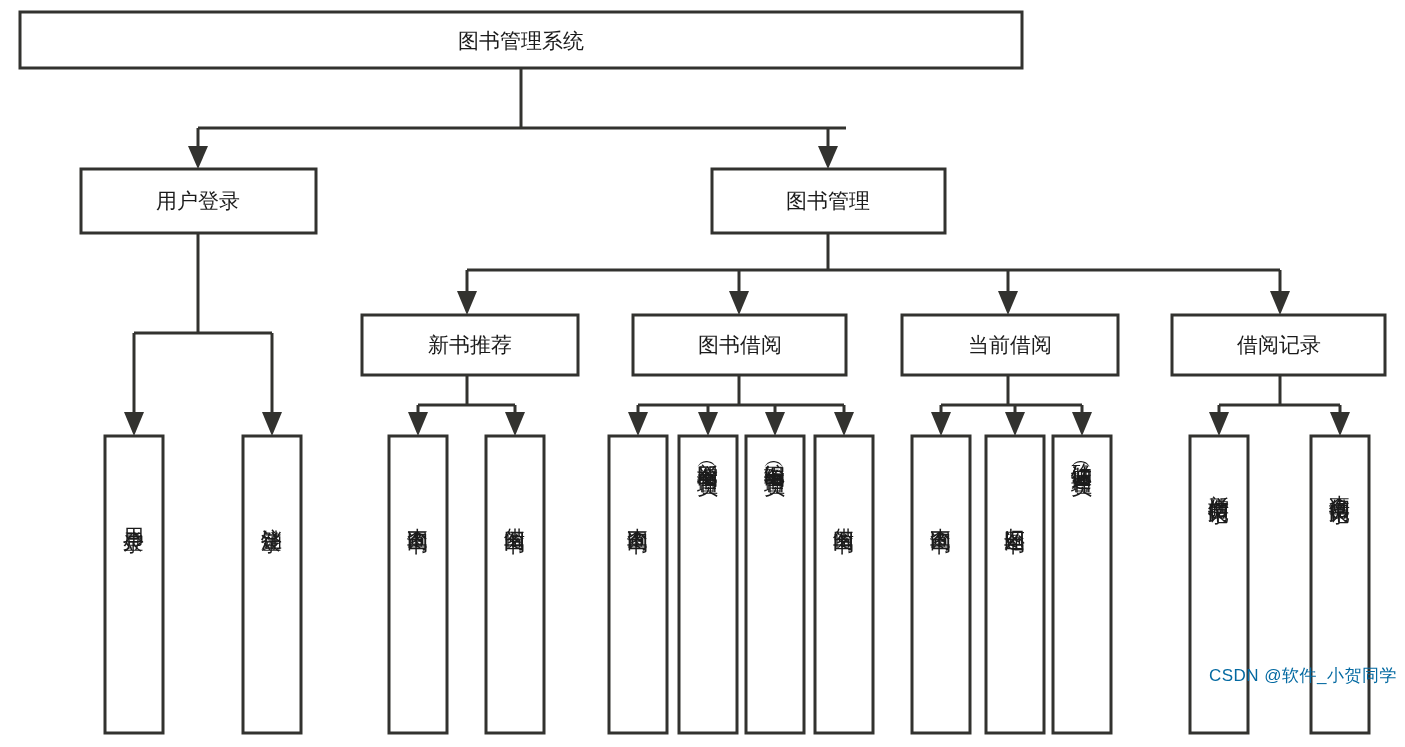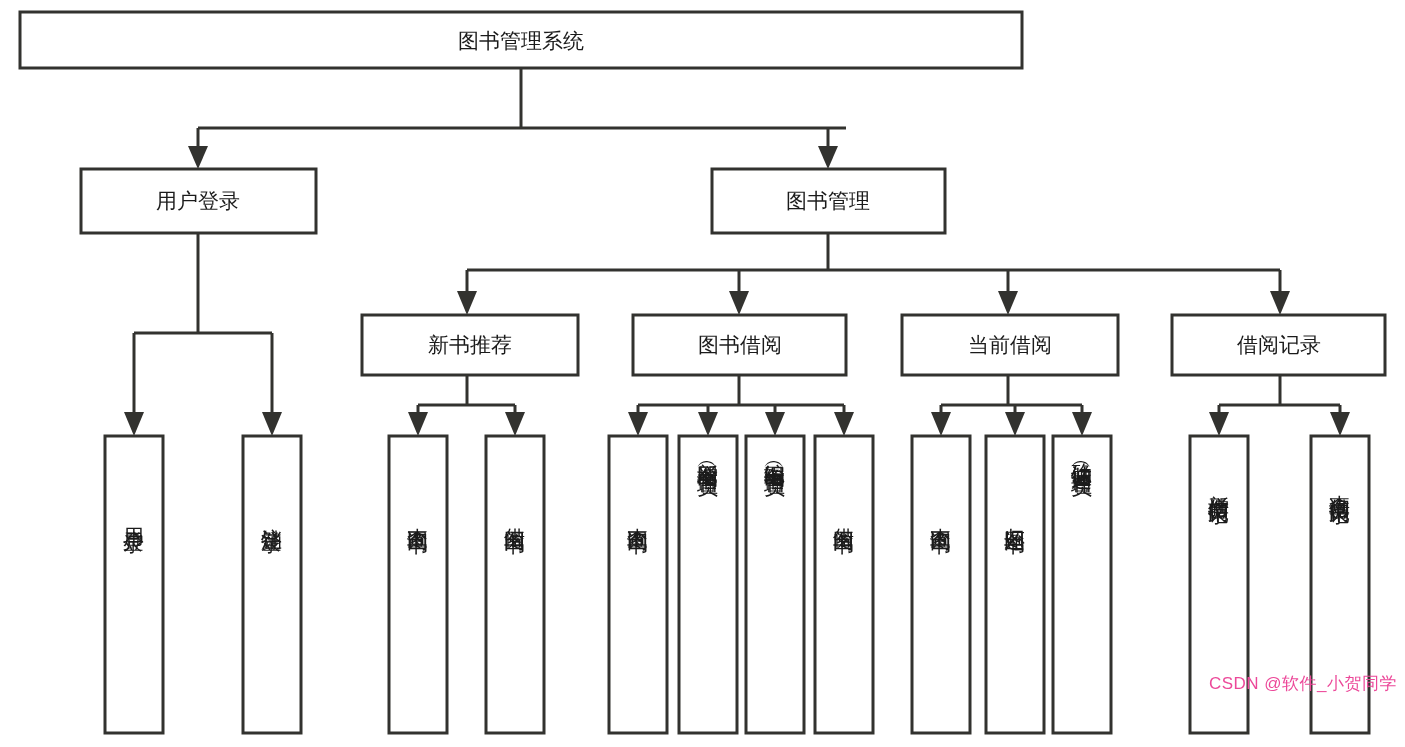--- a/index.html
+++ b/index.html
@@ -62,24 +62,24 @@
   .vlabel-wrap {
     position: absolute;
     display: flex;
     align-items: flex-start;
     justify-content: center;
     pointer-events: none;
   }
   .watermark {
     position: absolute;
     right: 8px;
-    bottom: 4px;
+    bottom: 12px;
     font-family: "Liberation Sans", "DejaVu Sans", sans-serif;
     font-size: 17px;
-    color: #ec4899;
+    color: #0369a1;
     white-space: nowrap;
     letter-spacing: 0.5px;
   }
 </style>
 </head>
 <body>
 
 <div id="diagram-root">
 
   <svg id="flowchart" viewBox="0 0 1405 747">

